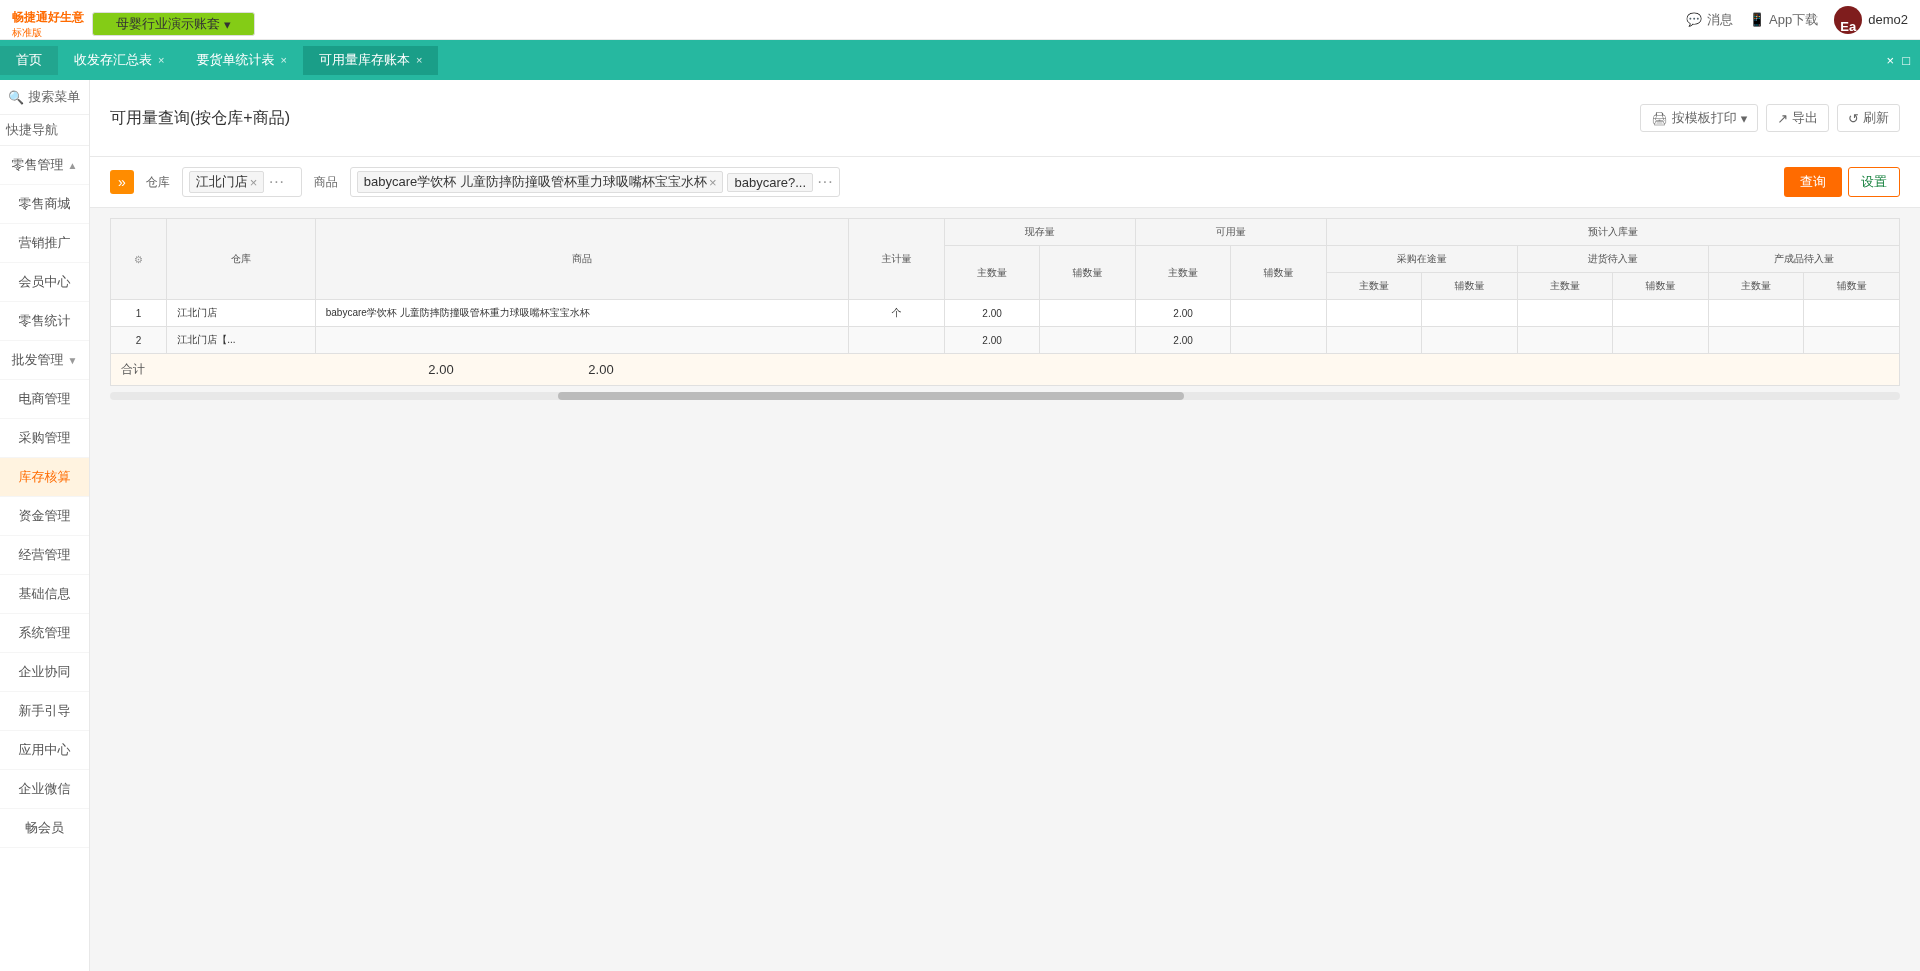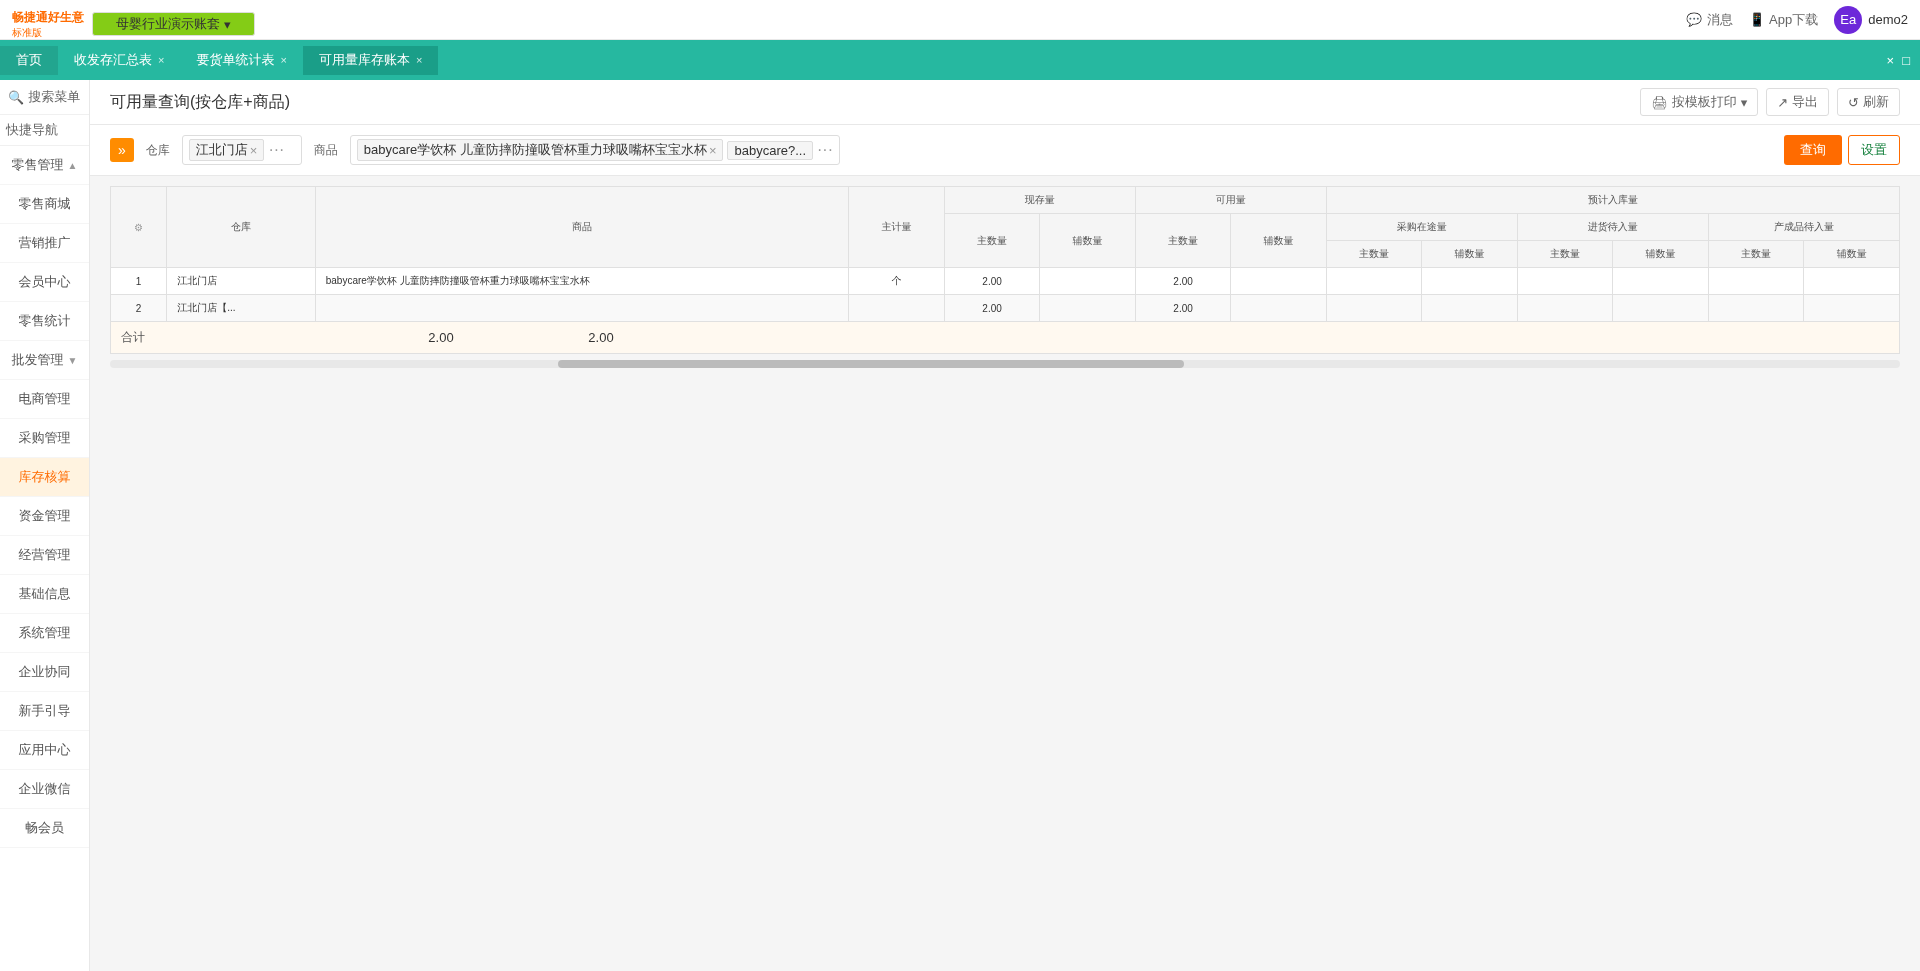--- a/index.html
+++ b/index.html
@@ -20,21 +20,21 @@
     .logo-area { display: flex; flex-direction: column; align-items: flex-start; }
     .logo-text { color: #ff6b00; font-size: 12px; font-weight: bold; }
     .logo-sub { color: #ff6b00; font-size: 10px; }
     .store-selector {
       display: flex; align-items: center; gap: 4px;
       border: 1px solid #ddd; border-radius: 3px; padding: 2px 23px;
       background: #84cc16; cursor: pointer; color: #333; font-size: 12px;
     }
     .top-bar-right { display: flex; align-items: center; gap: 16px; }
     .top-bar-icon { display: flex; align-items: center; gap: 4px; color: #666; font-size: 12px; cursor: pointer; }
-    .user-avatar { width: 28px; height: 28px; border-radius: 50%; background: #6d28d9; display: flex; align-items: center; justify-content: center; color: #fff; font-size: 12px; }
+    .user-avatar { width: 28px; height: 28px; border-radius: 50%; background: #7f1d1d; display: flex; align-items: flex-end; justify-content: center; color: #fff; font-size: 12px; font-weight: bold; }
 
     
     .nav-tabs {
       height: 40px;
       background: #26b8a0;
       display: flex;
       align-items: center;
       padding: 0 0 0 0;
       flex-shrink: 0;
     }
@@ -101,21 +101,21 @@
       cursor: pointer;
       border-bottom: 1px solid #f5f5f5;
     }
 
     
     .content-area { flex: 1; display: flex; flex-direction: column; overflow: hidden; background: #f5f5f5; }
 
     
     .page-header {
       background: #fff;
-      padding: 8px 20px;
+      padding: 24px 20px;
       display: flex;
       align-items: center;
       justify-content: space-between;
       border-bottom: 1px solid #e8e8e8;
       flex-shrink: 0;
     }
     .page-title { font-size: 16px; color: #333; font-weight: 500; }
     .page-actions { display: flex; align-items: center; gap: 8px; }
     .action-btn {
       display: flex; align-items: center; gap: 4px;

